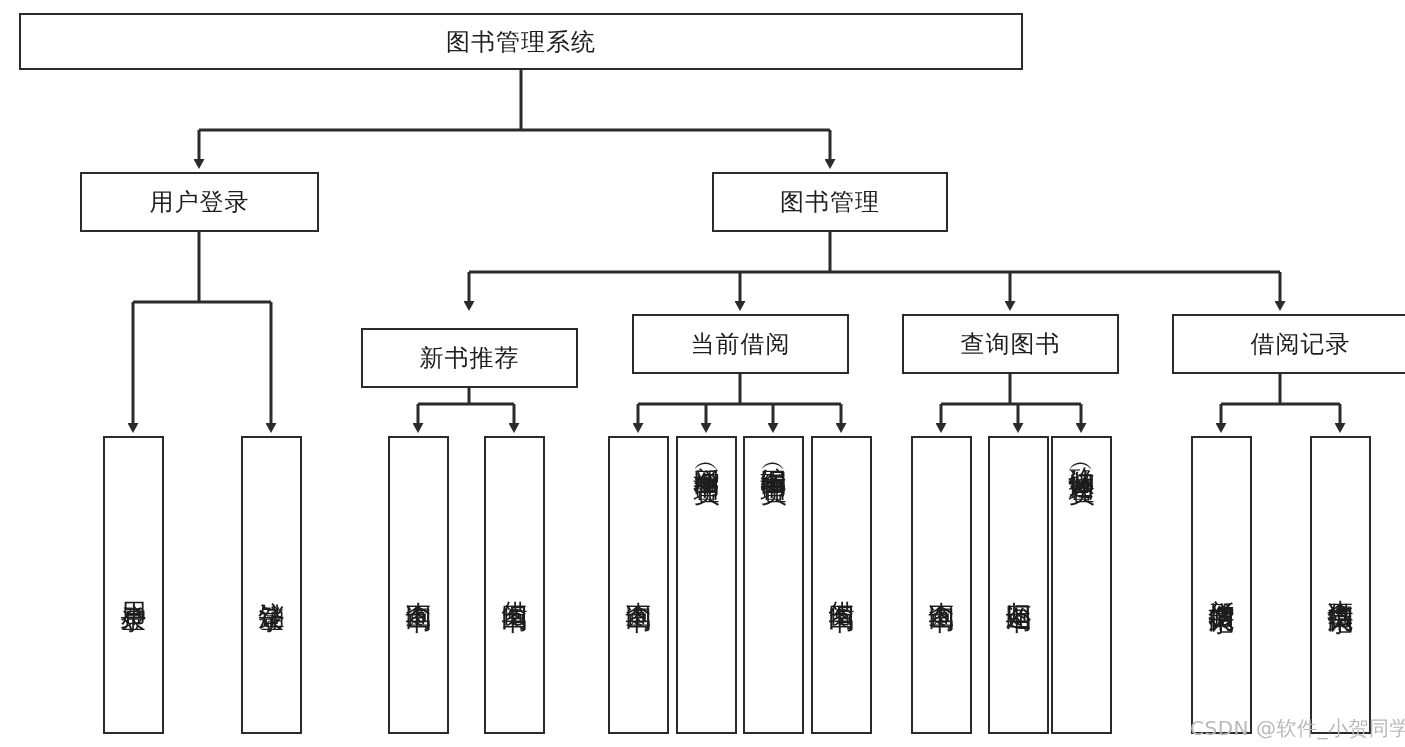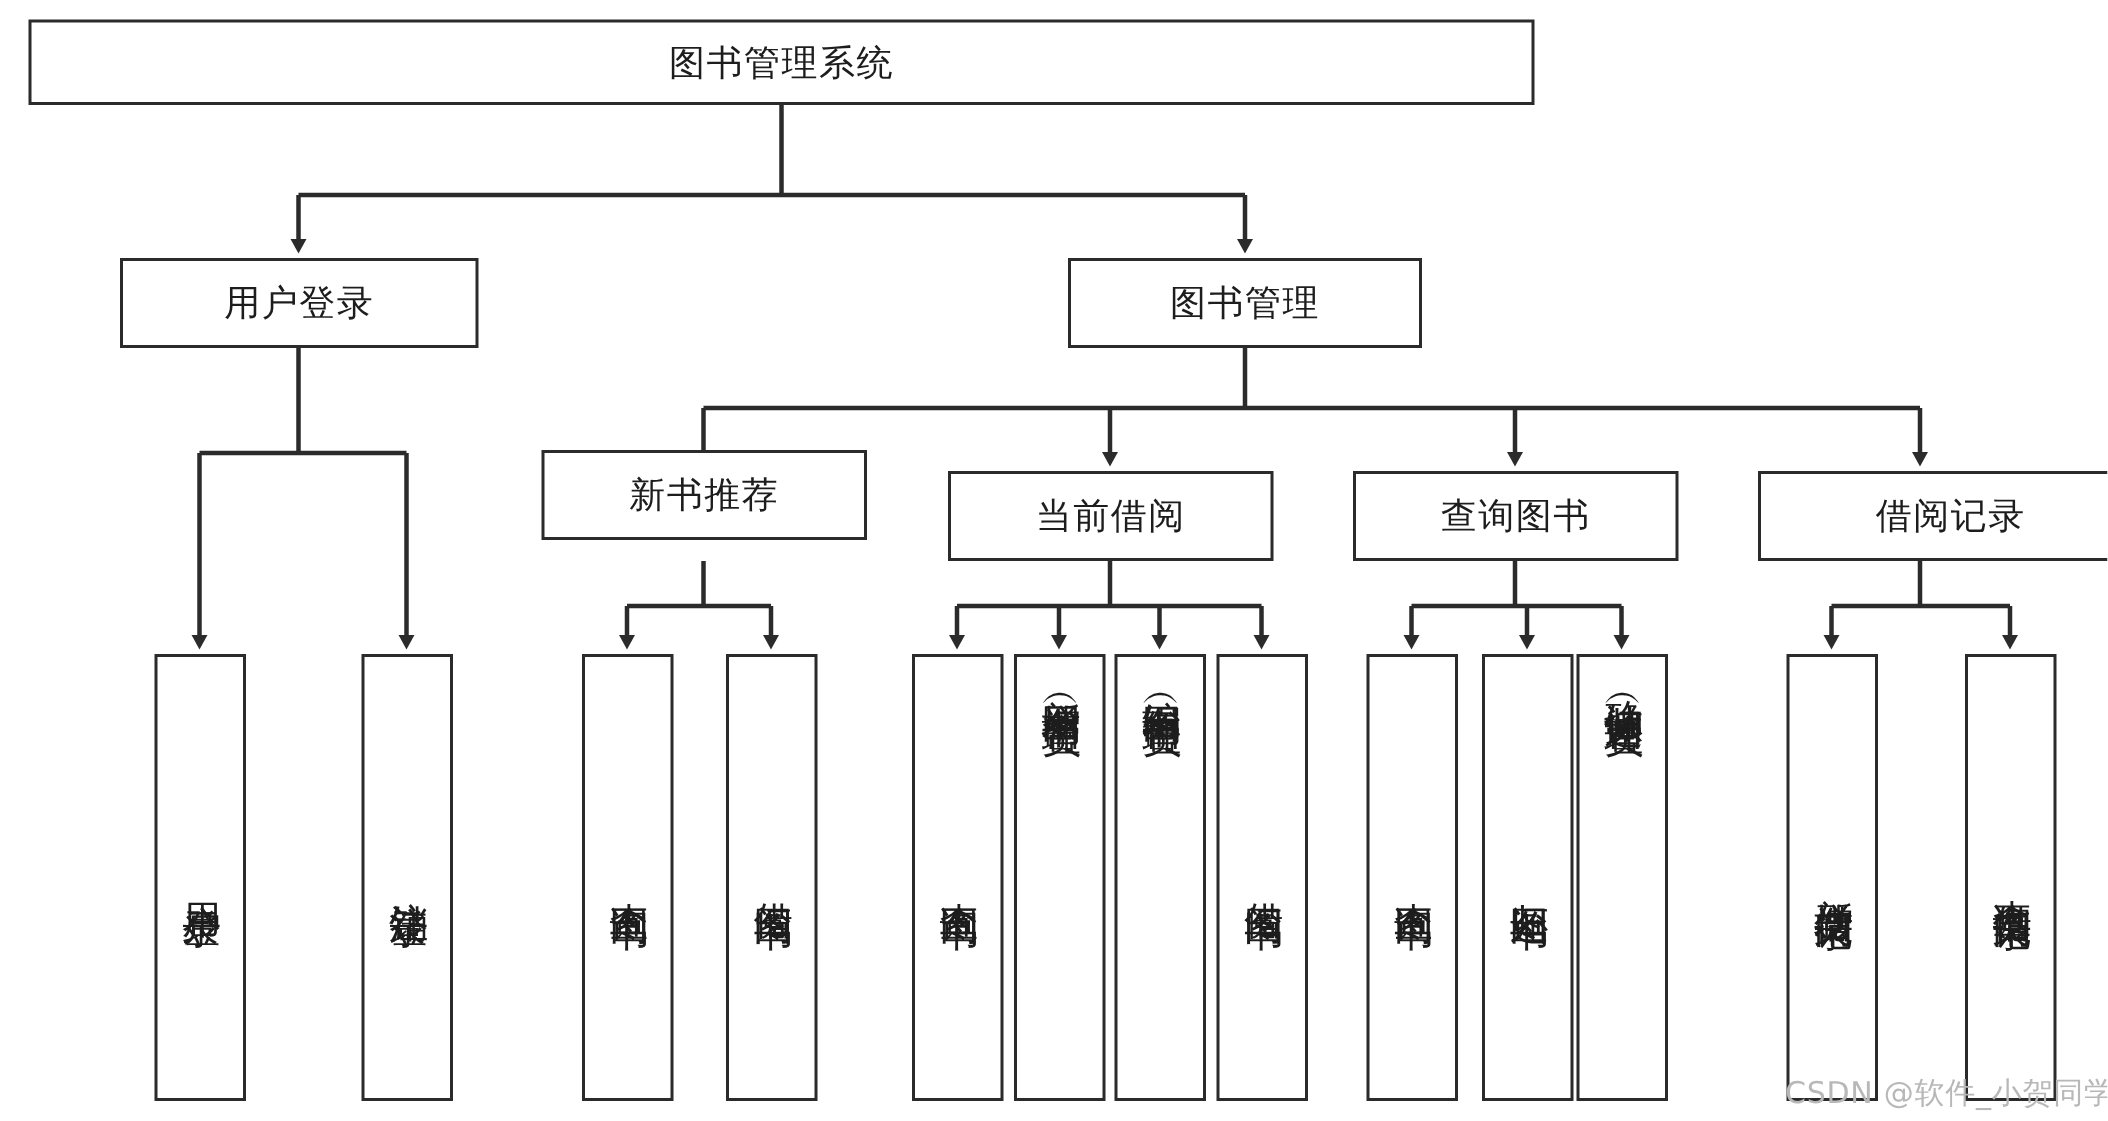--- a/index.html
+++ b/index.html
@@ -130,21 +130,21 @@
     <span class="node-label">图书管理系统</span>
   </div>
 
   <div class="node" style="left:80px; top:172px; width:239px; height:60px;">
     <span class="node-label">用户登录</span>
   </div>
   <div class="node" style="left:712px; top:172px; width:236px; height:60px;">
     <span class="node-label">图书管理</span>
   </div>
 
-  <div class="node" style="left:361px; top:300px; width:217px; height:60px;">
+  <div class="node" style="left:361px; top:328px; width:217px; height:60px;">
     <span class="node-label">新书推荐</span>
   </div>
   <div class="node" style="left:632px; top:314px; width:217px; height:60px;">
     <span class="node-label">当前借阅</span>
   </div>
   <div class="node" style="left:902px; top:314px; width:217px; height:60px;">
     <span class="node-label">查询图书</span>
   </div>
   <div class="node" style="left:1172px; top:314px; width:257px; height:60px;">
     <span class="node-label">借阅记录</span>

